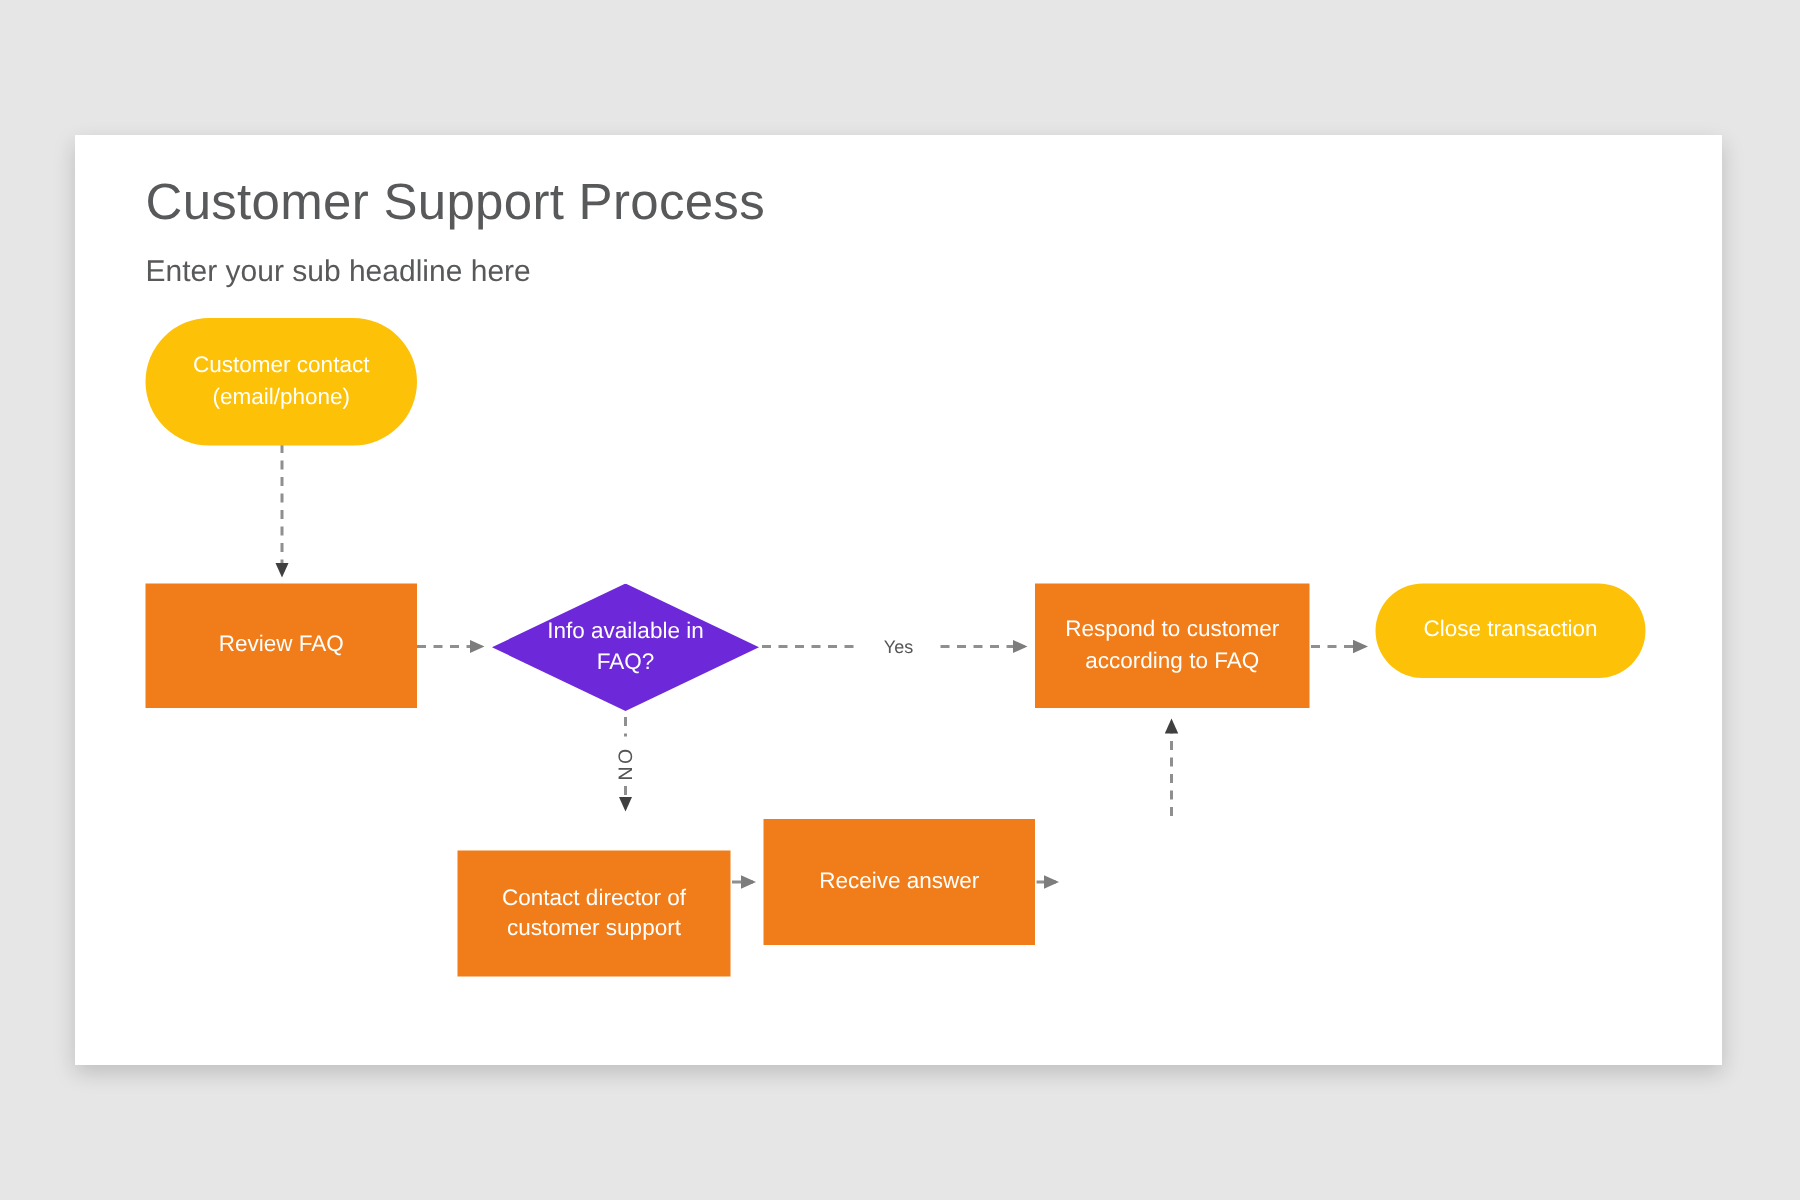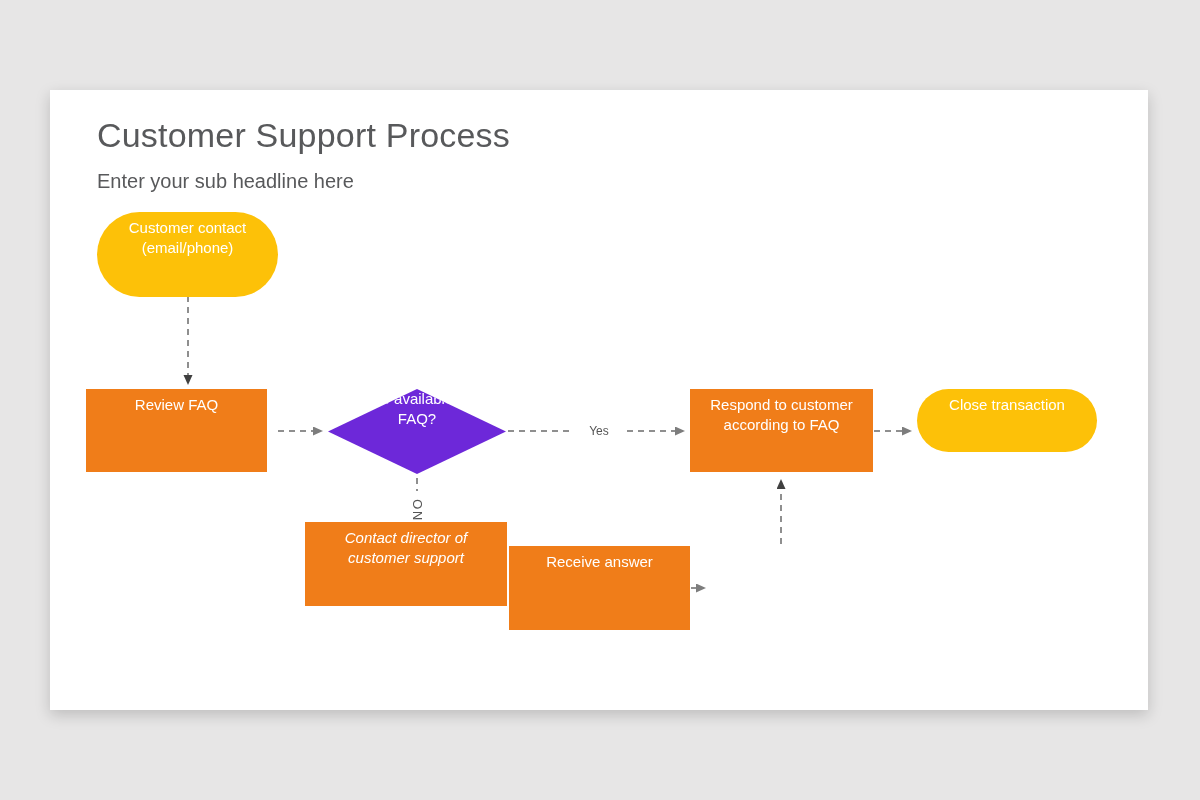--- a/index.html
+++ b/index.html
@@ -33,20 +33,21 @@
     margin: 0;
     font-size: 20px;
     font-weight: 400;
     color: #58595b;
   }
   .canvas { position: absolute; inset: 0; }
   svg.connectors { position: absolute; left: 0; top: 0; width: 1098px; height: 620px; }
   .node {
     position: absolute;
     display: flex;
+    align-items: center;
     justify-content: center;
     text-align: center;
     color: #ffffff;
     font-size: 15px;
     line-height: 1.35;
     padding: 6px 14px;
   }
   .terminator { background: #fdc108; border-radius: 43px; }
   .process   { background: #f07d19; }
   .decision  {
@@ -105,37 +106,37 @@
         <line x1="641" y1="498" x2="654" y2="498" marker-end="url(#arrowGray)"></line>
 
         <line x1="731" y1="454" x2="731" y2="391" marker-end="url(#arrowDark)"></line>
       </g>
     </svg>
 
     <div class="node terminator" style="left:47px; top:122px; width:181px; height:85px;">
       <span class="inner">Customer contact (email/phone)</span>
     </div>
 
-    <div class="node process" style="left:36px; top:299px; width:181px; height:83px;">
+    <div class="node process" style="left:47px; top:299px; width:181px; height:83px;">
       <span class="inner">Review FAQ</span>
     </div>
 
     <div class="node decision" style="left:278px; top:299px; width:178px; height:85px;">
       <span class="inner">Info available in FAQ?</span>
     </div>
 
     <div class="node process" style="left:640px; top:299px; width:183px; height:83px;">
       <span class="inner">Respond to customer according to FAQ</span>
     </div>
 
     <div class="node terminator" style="left:867px; top:299px; width:180px; height:63px;">
       <span class="inner">Close transaction</span>
     </div>
 
-    <div class="node process" style="left:255px; top:432px; width:202px; height:84px;font-style:italic;">
+    <div class="node process" style="left:255px; top:477px; width:182px; height:84px;">
       <span class="inner">Contact director of customer support</span>
     </div>
 
     <div class="node process" style="left:459px; top:456px; width:181px; height:84px;">
       <span class="inner">Receive answer</span>
     </div>
 
 
     <span class="edge-label edge-label-yes">Yes</span>
     <span class="edge-label edge-label-no">NO</span>

